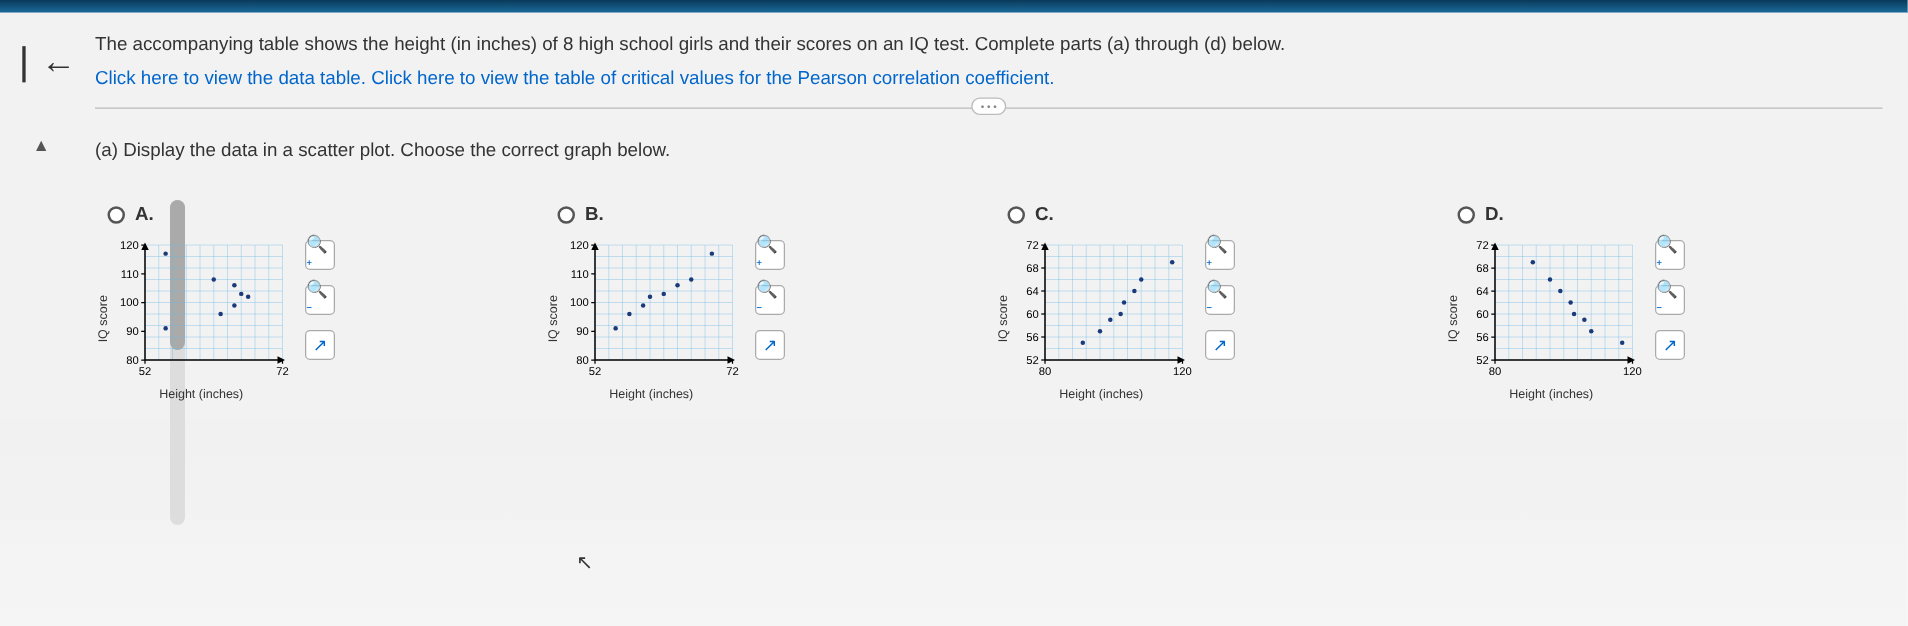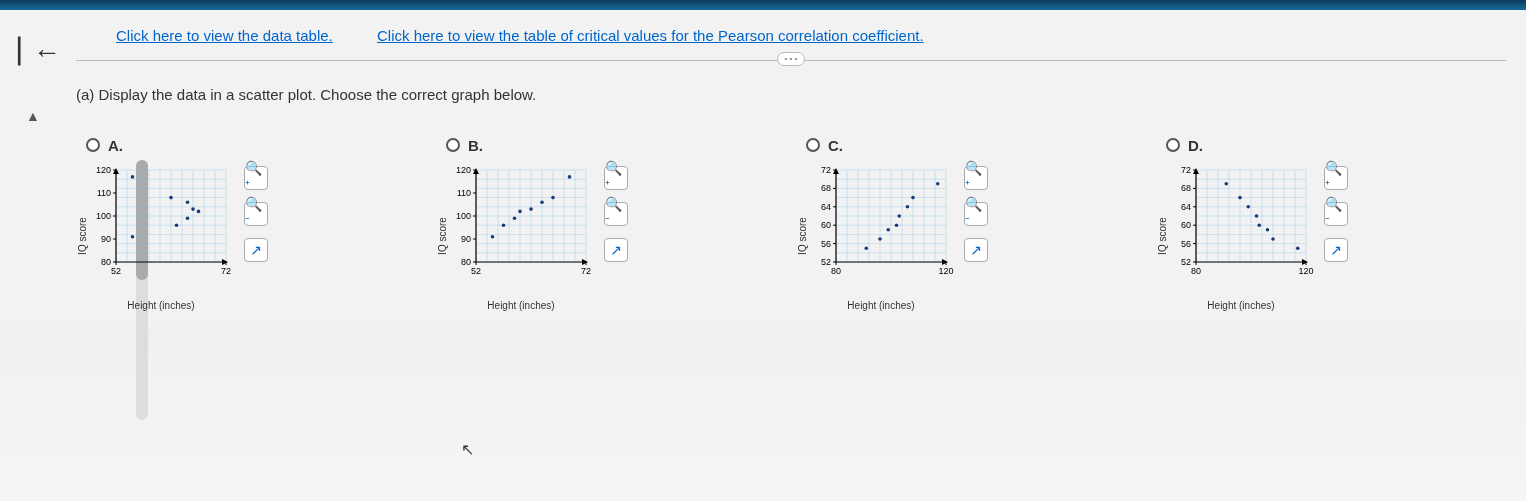--- a/index.html
+++ b/index.html
@@ -44,23 +44,21 @@
     position: relative;
   }
   .question-text {
     font-size: 15px;
     color: #333;
     line-height: 1.5;
     margin-bottom: 4px;
   }
   .link-text {
     color: #0066cc;
-    text-decoration: underline;
-    cursor: pointer;
-    margin-left: 40px;
+    cursor: pointer;
   }
   .divider {
     border: none;
     border-top: 1px solid #bbb;
     margin: 12px 0;
     position: relative;
   }
   .divider-toggle {
     position: absolute;
     left: 50%;
@@ -147,21 +145,21 @@
     left: -22px;
     top: 50%;
     transform: translateY(-50%) rotate(-90deg);
     font-size: 10px;
     color: #333;
     white-space: nowrap;
   }
   .x-axis-label {
     font-size: 10px;
     color: #333;
-    margin-top: 18px;
+    margin-top: 2px;
   }
   .cursor-pointer {
     position: absolute;
     left: 395px;
     top: 430px;
     font-size: 16px;
     color: #333;
     pointer-events: none;
   }
   .left-scrollbar-track {
@@ -191,20 +189,21 @@
     <div class="nav-back-icon">｜←</div>
     <div class="nav-up-icon">▲</div>
   </div>
 
   <div class="content-area">
 
     <div class="left-scrollbar-track">
       <div class="left-scrollbar-thumb"></div>
     </div>
 
+    <div class="question-text">The accompanying table shows the height (in inches) of 8 high school girls and their scores on an IQ test. Complete parts (a) through (d) below.</div>
     <div class="question-text">
       <span class="link-text">Click here to view the data table.</span>
       <span> </span>
       <span class="link-text">Click here to view the table of critical values for the Pearson correlation coefficient.</span>
     </div>
 
     <div style="position:relative">
       <hr class="divider">
       <div class="divider-toggle">• • •</div>
     </div>

